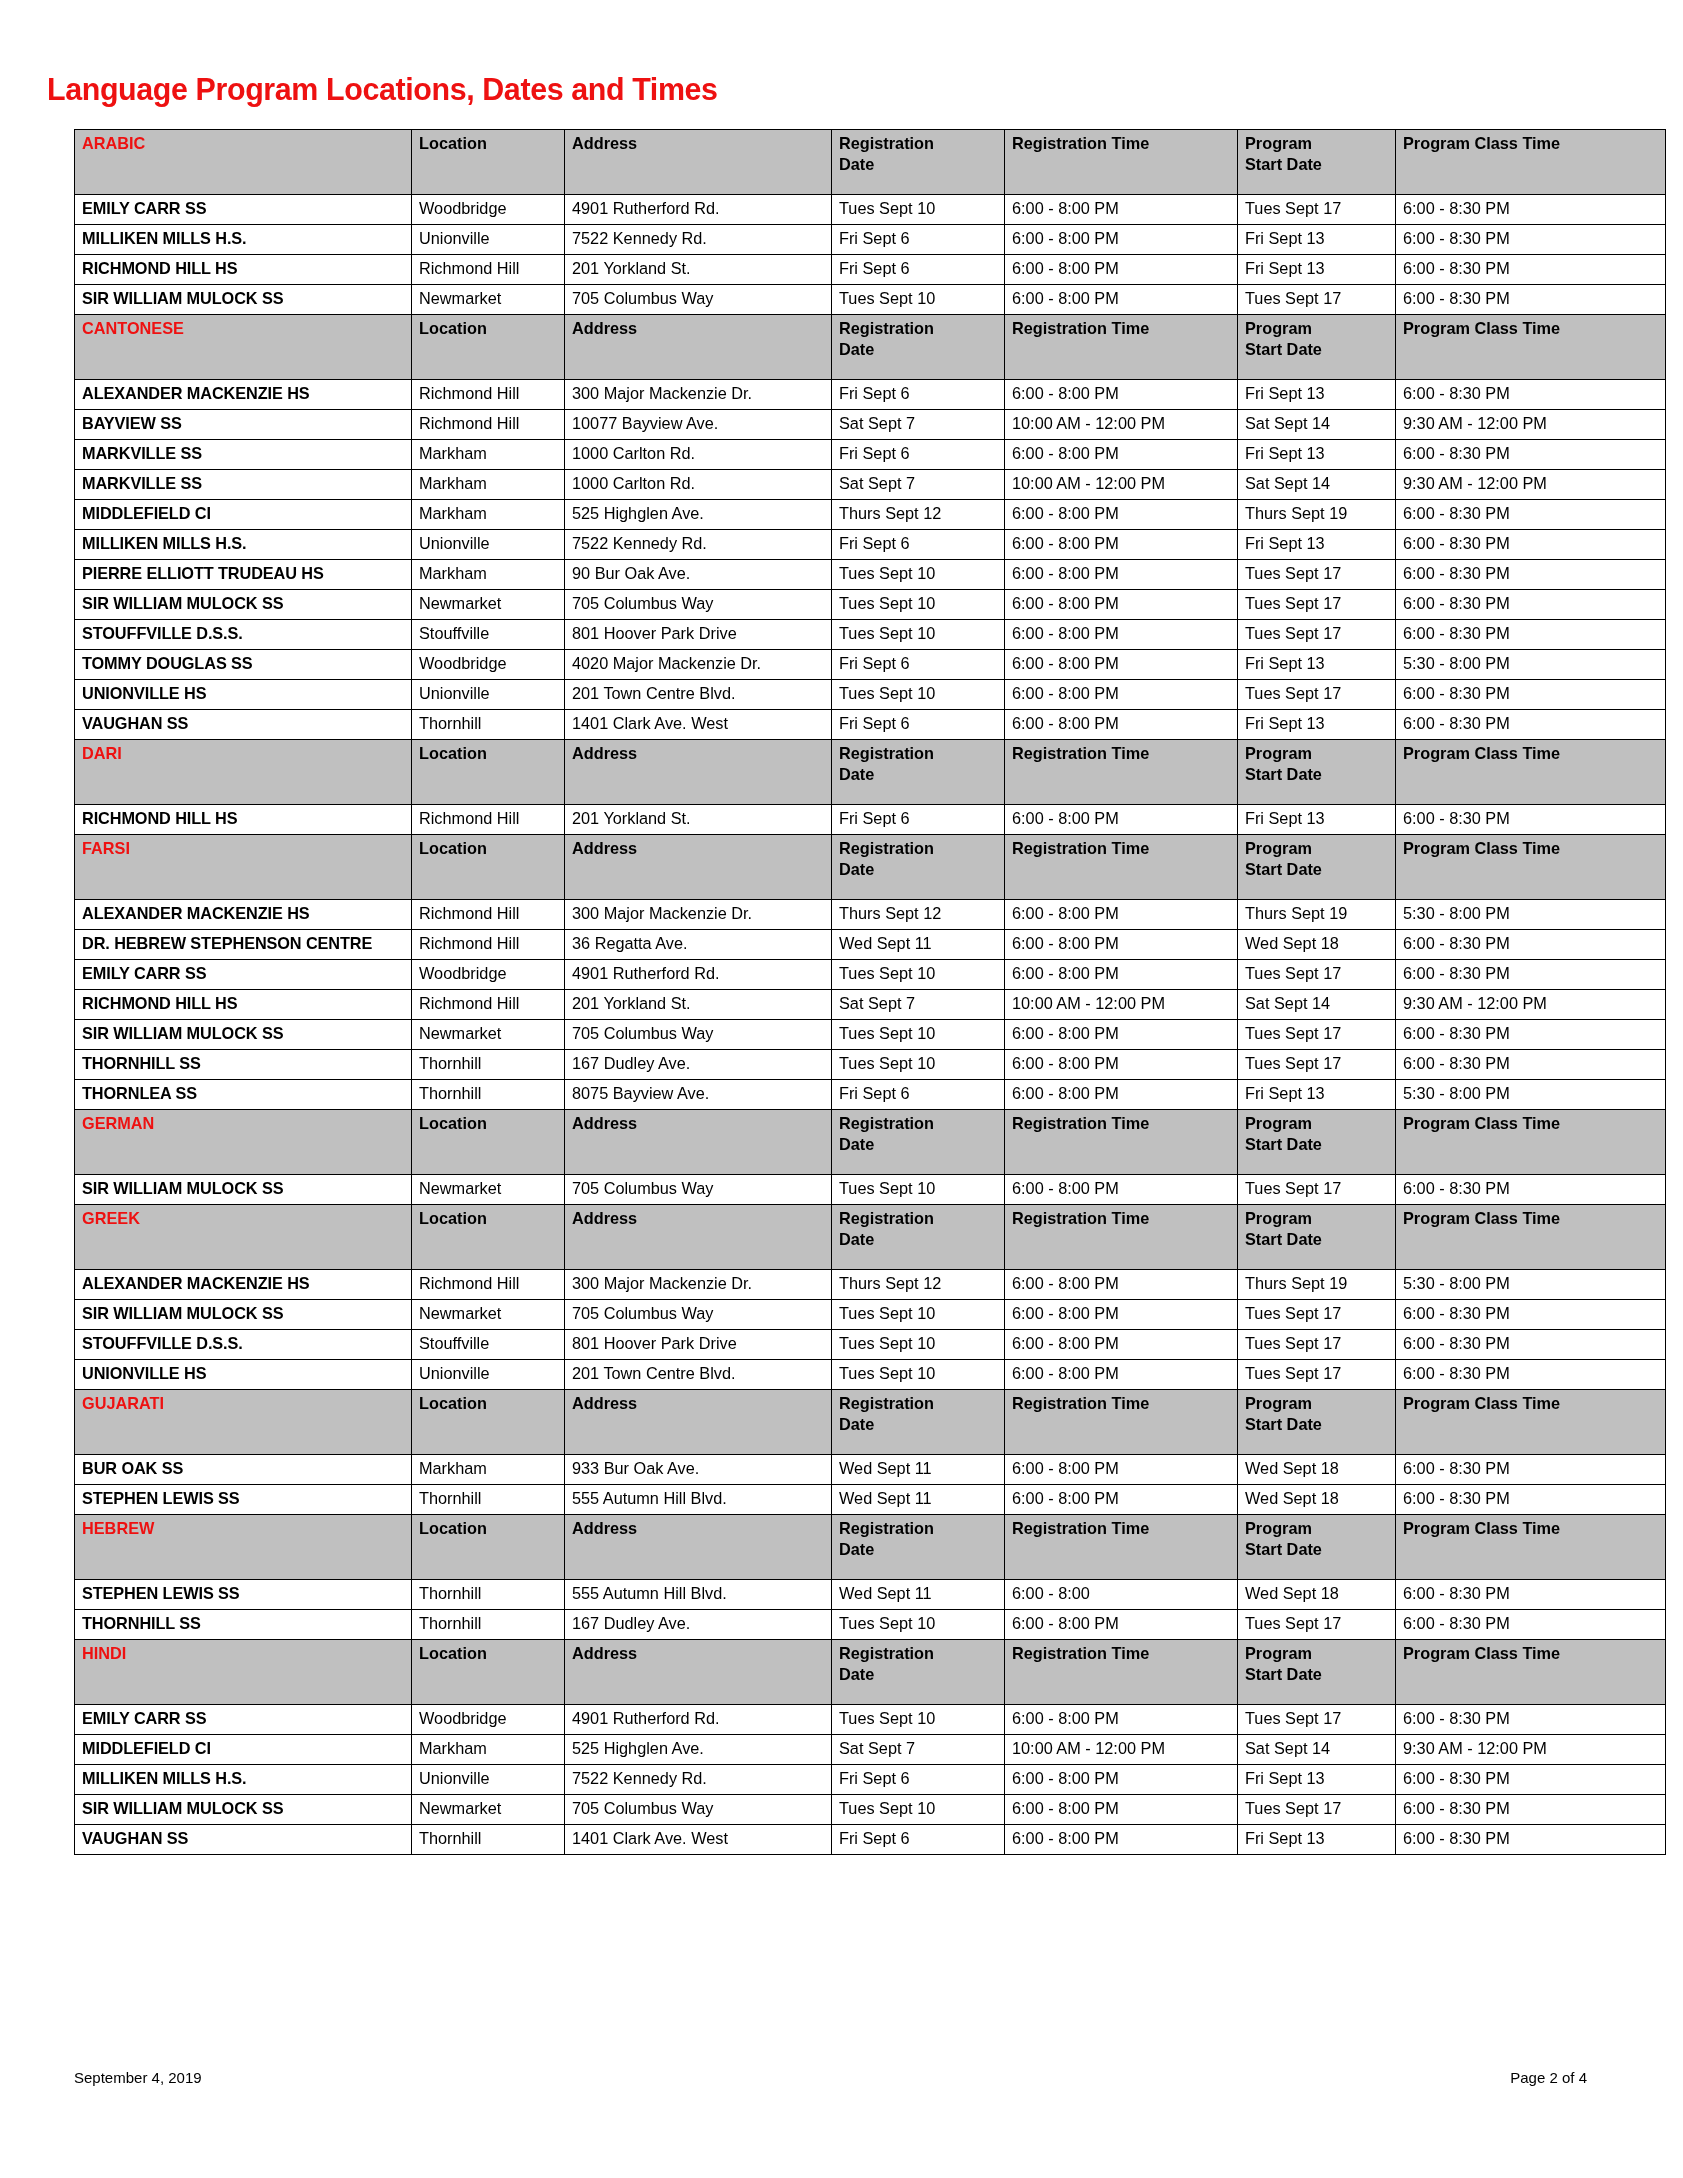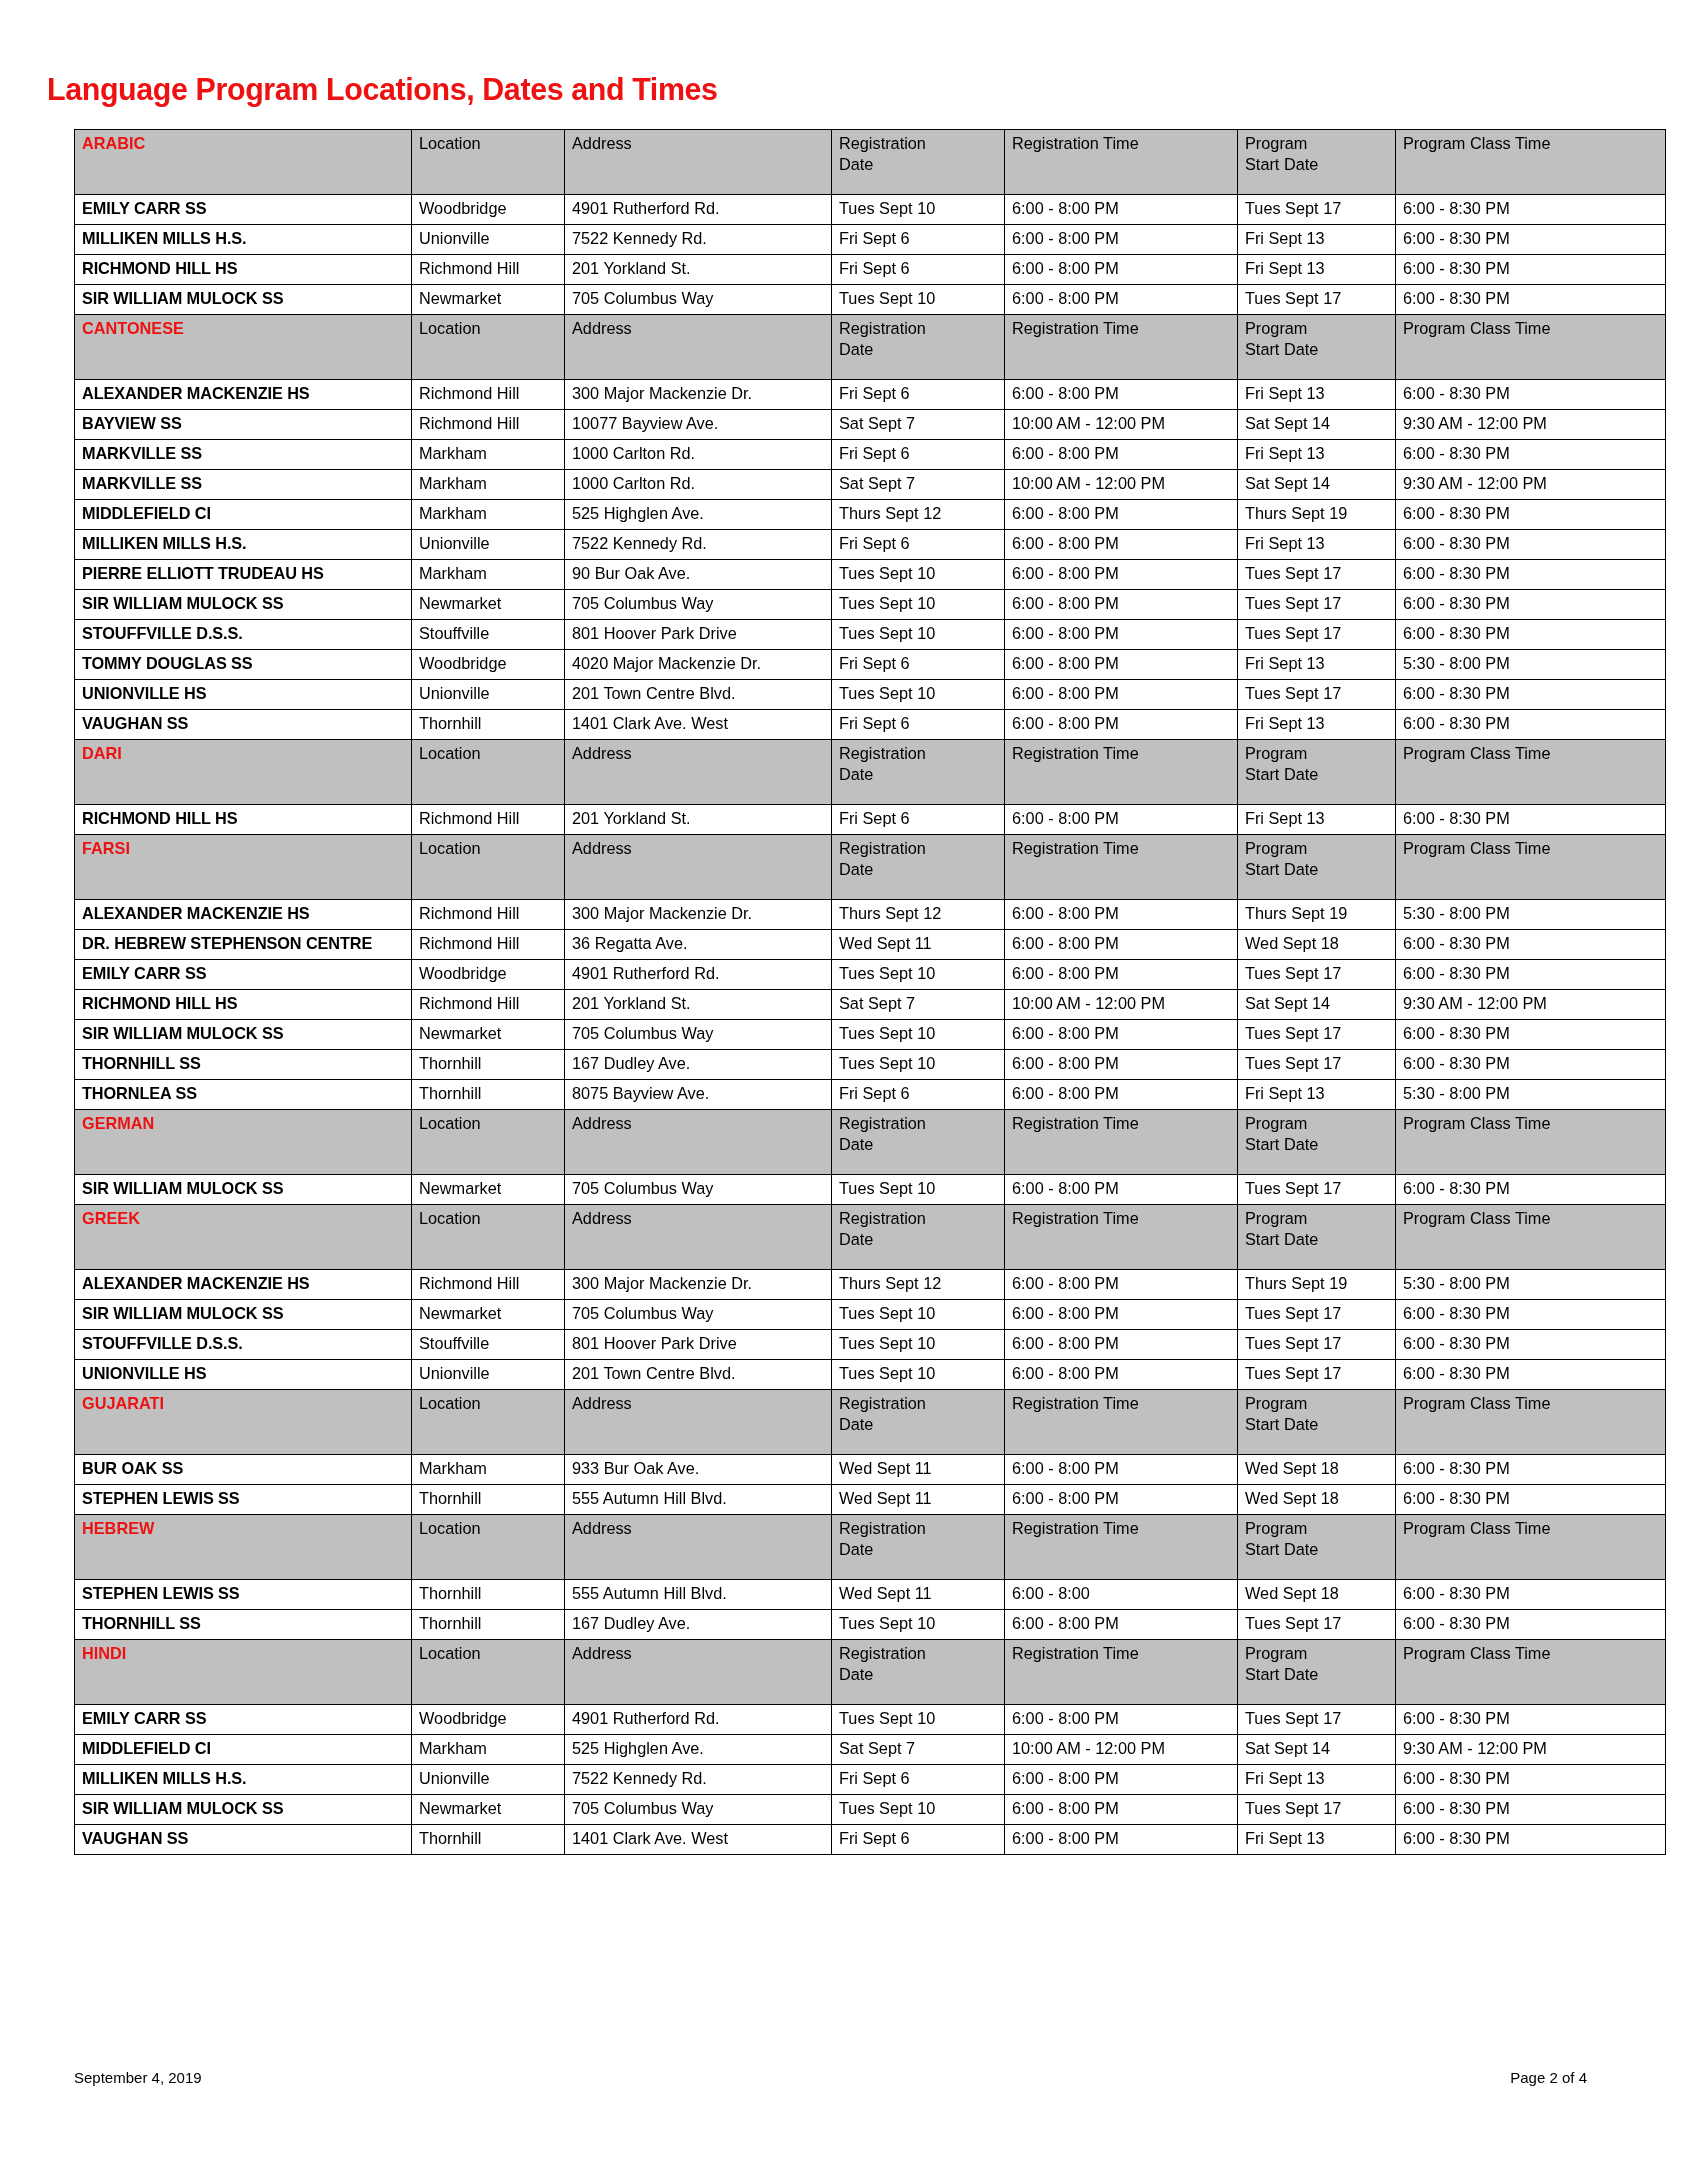--- a/index.html
+++ b/index.html
@@ -68,21 +68,21 @@
     height: 57px;
     vertical-align: top;
     white-space: normal;
   }
   tr.lang-header td.lang-name {
     color: #ee1111;
     font-weight: bold;
   }
   tr.lang-header td.hdr {
     color: #000000;
-    font-weight: normal;
+    font-weight: bold;
   }
   tr.data-row td {
     height: 22px;
     background: #ffffff;
   }
   td.school {
     font-weight: bold;
     letter-spacing: -0.1px;
   }
   td.cell {

